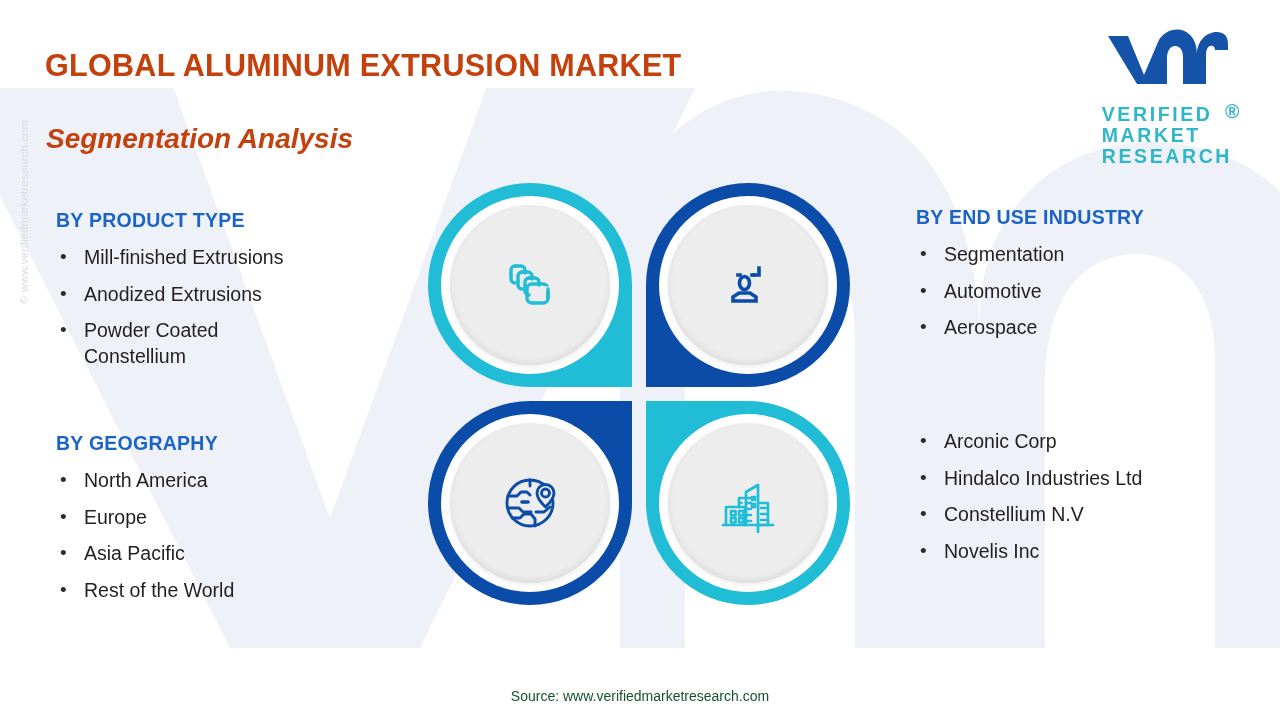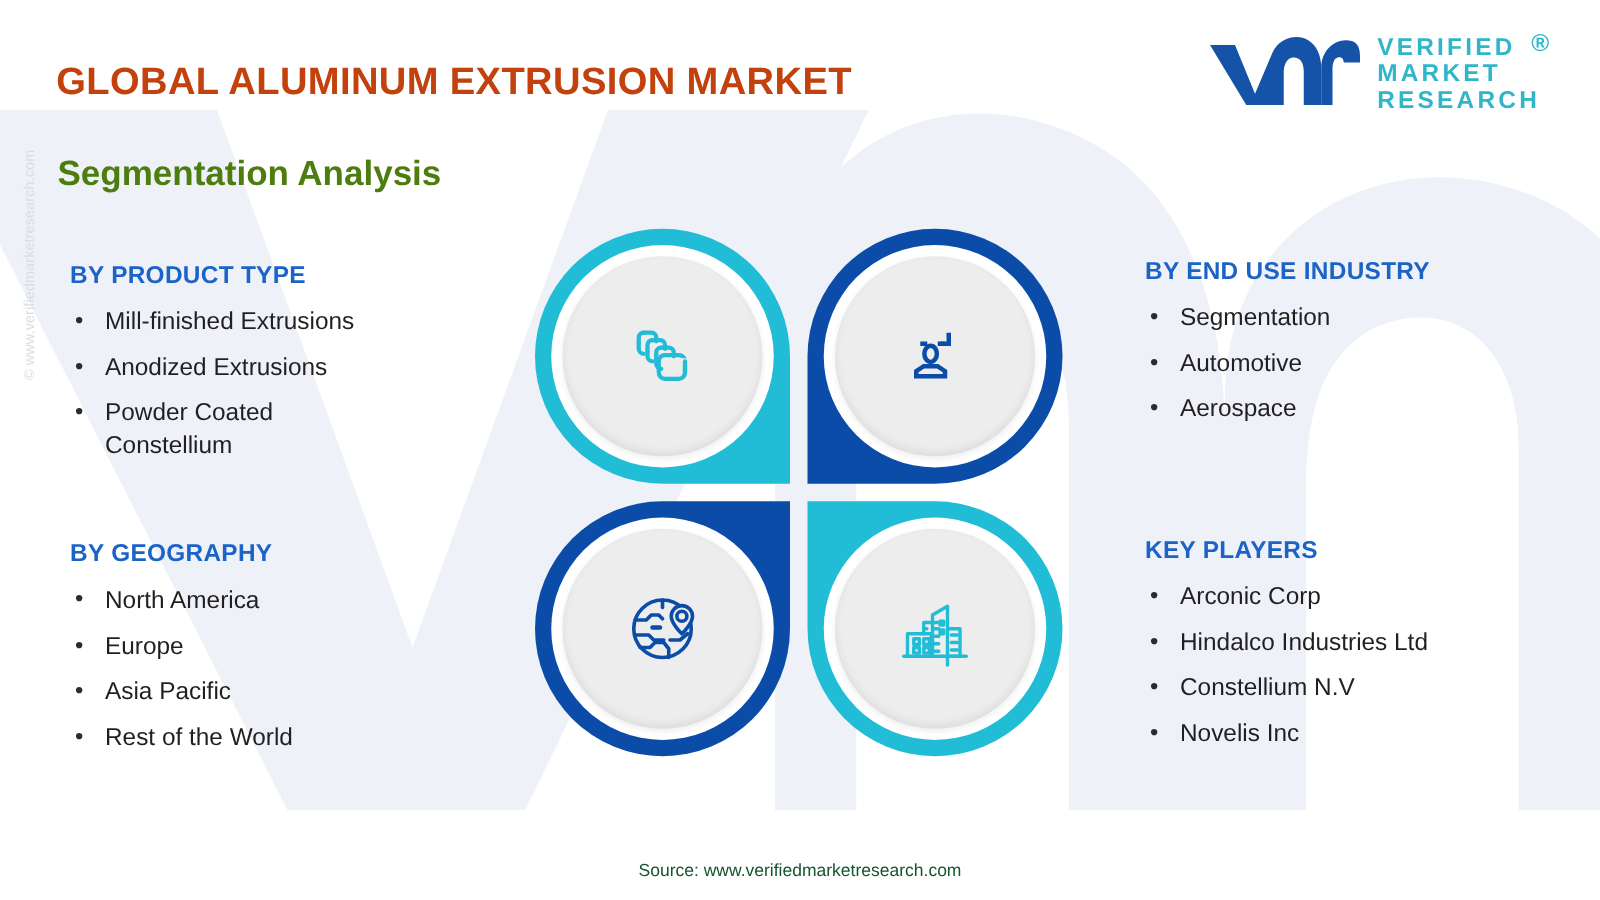--- a/index.html
+++ b/index.html
@@ -66,34 +66,36 @@
     z-index: 5;
     white-space: nowrap;
   }
 
   .subtitle {
     position: absolute;
     left: 46px;
     top: 123px;
     font-size: 28px;
     font-weight: bold;
-    color: #4d7c0f;
+    color: #c2410c;
     z-index: 5;
     white-space: nowrap;
+    font-style: italic;
   }
 
   
   .logo {
     position: absolute;
     right: 48px;
     top: 28px;
     display: flex;
     align-items: center;
     gap: 14px;
     z-index: 5;
+    flex-direction: column;
   }
   .logo-mark { display: block; }
   .logo-words {
     display: flex;
     flex-direction: column;
     justify-content: center;
     line-height: 1.07;
     position: relative;
   }
   .logo-words span {
@@ -297,21 +299,20 @@
   <div class="col col-right sec-enduse">
     <div class="sec-title">BY END USE INDUSTRY</div>
     <ul class="bullets">
       <li>Segmentation</li>
       <li>Automotive</li>
       <li>Aerospace</li>
     </ul>
   </div>
 
   <div class="col col-right sec-key">
-    <div class="sec-title">KEY PLAYERS</div>
     <ul class="bullets">
       <li>Arconic Corp</li>
       <li>Hindalco Industries Ltd</li>
       <li>Constellium N.V</li>
       <li>Novelis Inc</li>
     </ul>
   </div>
 
   <div class="quad-wrap">
 

